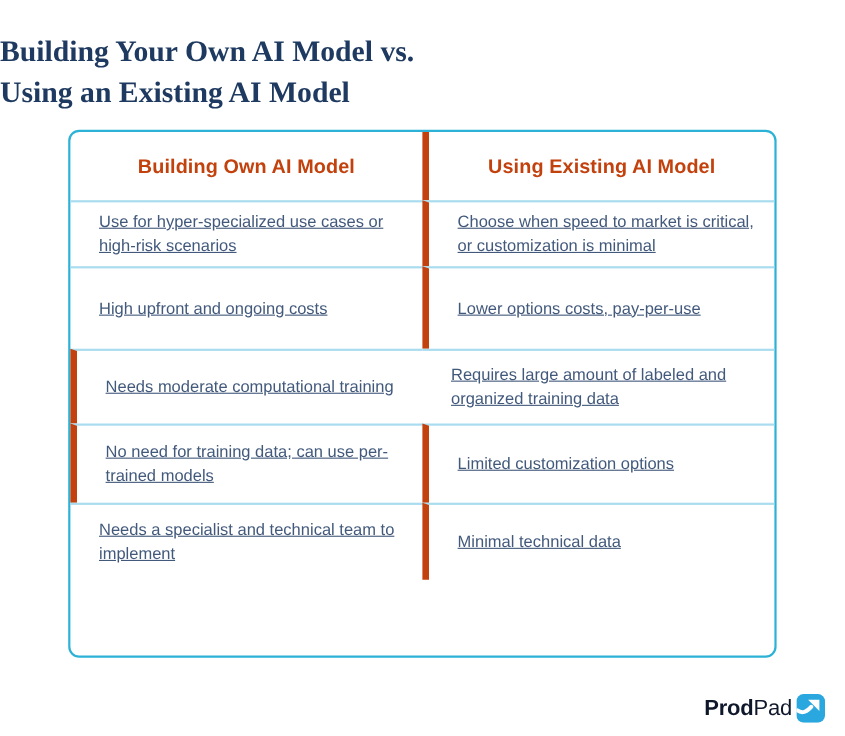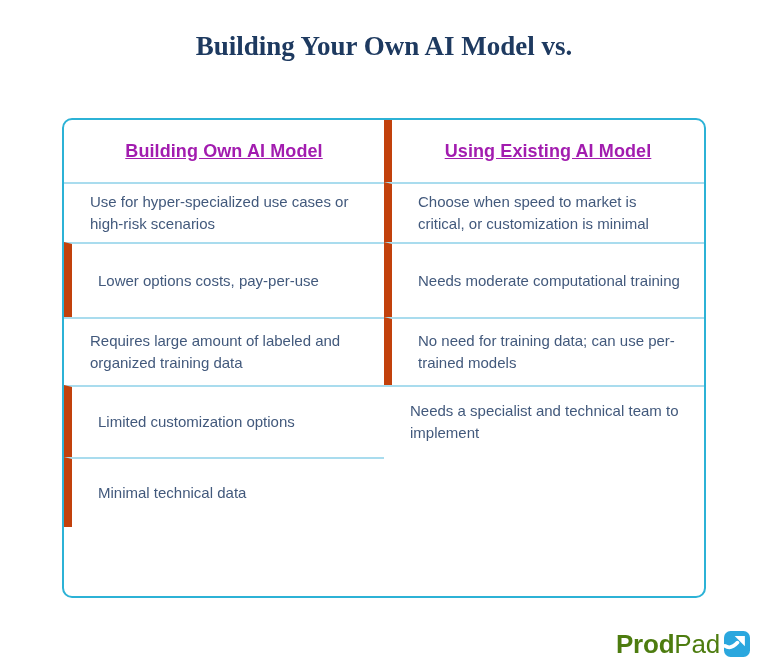--- a/index.html
+++ b/index.html
@@ -4,21 +4,21 @@
 <style>
   html,body{margin:0;padding:0;}
   body{
     width:768px;height:669px;
     background:#ffffff;
     font-family:"Liberation Sans",sans-serif;
     position:relative;overflow:hidden;
   }
   .title-wrap{
     position:absolute;top:27px;left:0;width:768px;
-    text-align:center;
+    text-align:left;
   }
   .title-line{
     font-family:"Liberation Serif","DejaVu Serif",serif;
     font-weight:700;
     font-size:27px;
     line-height:38px;
     color:#1e3a60;
   }
   .comparison-table{
     position:absolute;
@@ -27,76 +27,79 @@
     box-sizing:border-box;
     border:2px solid #2cb2d6;
     border-radius:10px;
     background:#ffffff;
     display:grid;
     grid-template-columns:1fr 1fr;
     grid-template-rows:62px 60px 75px 68px 72px 70px 1fr;
   }
   .th{
     display:flex;align-items:center;justify-content:center;
-    font-weight:700;font-size:18px;color:#a21caf;
+    font-weight:700;font-size:18px;color:#c2410c;
     letter-spacing:0.1px;
-    text-decoration:underline;
   }
   .td{
     display:flex;align-items:center;
     font-size:15px;line-height:22px;
     font-weight:500;
     color:#42597c;
     padding:8px 18px 8px 26px;
     box-sizing:border-box;
   }
-  .col-right{border-left:8px solid #c2410c;}
+  .col-right{border-left:6px solid #c2410c;}
   .td.col-right{}
-  .bt{border-top:2px solid #a9dcee;}
+  .bt{border-top:2px solid #a9dcee;text-decoration:underline;}
   .cell-text{max-width:276px;}
   .logo{
     position:absolute;
     right:18px;bottom:12px;
     display:flex;align-items:center;
   }
   .logo-text{
-    font-size:26px;
-    color:#4d7c0f;
+    font-size:20px;
+    color:#0f172a;
     letter-spacing:-0.2px;
     line-height:26px;
   }
   .logo-text .bold{font-weight:700;}
   .logo-icon{
     width:26px;height:26px;
     margin-left:4px;
     display:block;
   }
 </style>
 </head>
 <body>
 
 <div class="title-wrap">
   <div class="title-line">Building Your Own AI Model vs.</div>
+  <div class="title-line">Using an Existing AI Model</div>
 </div>
 
 <div class="comparison-table">
   <div class="th">
     <span class="cell-text">Building Own AI Model</span>
   </div>
   <div class="th col-right">
     <span class="cell-text">Using Existing AI Model</span>
   </div>
 
   <div class="td bt">
     <span class="cell-text">Use for hyper-specialized use cases or high-risk scenarios</span>
   </div>
   <div class="td bt col-right">
     <span class="cell-text">Choose when speed to market is critical, or customization is minimal</span>
   </div>
 
+  <div class="td bt">
+    <span class="cell-text">High upfront and ongoing costs</span>
+  </div>
   <div class="td bt col-right">
     <span class="cell-text">Lower options costs, pay-per-use</span>
   </div>
 
   <div class="td bt col-right">
     <span class="cell-text">Needs moderate computational training</span>
   </div>
 
   <div class="td bt">
     <span class="cell-text">Requires large amount of labeled and organized training data</span>

